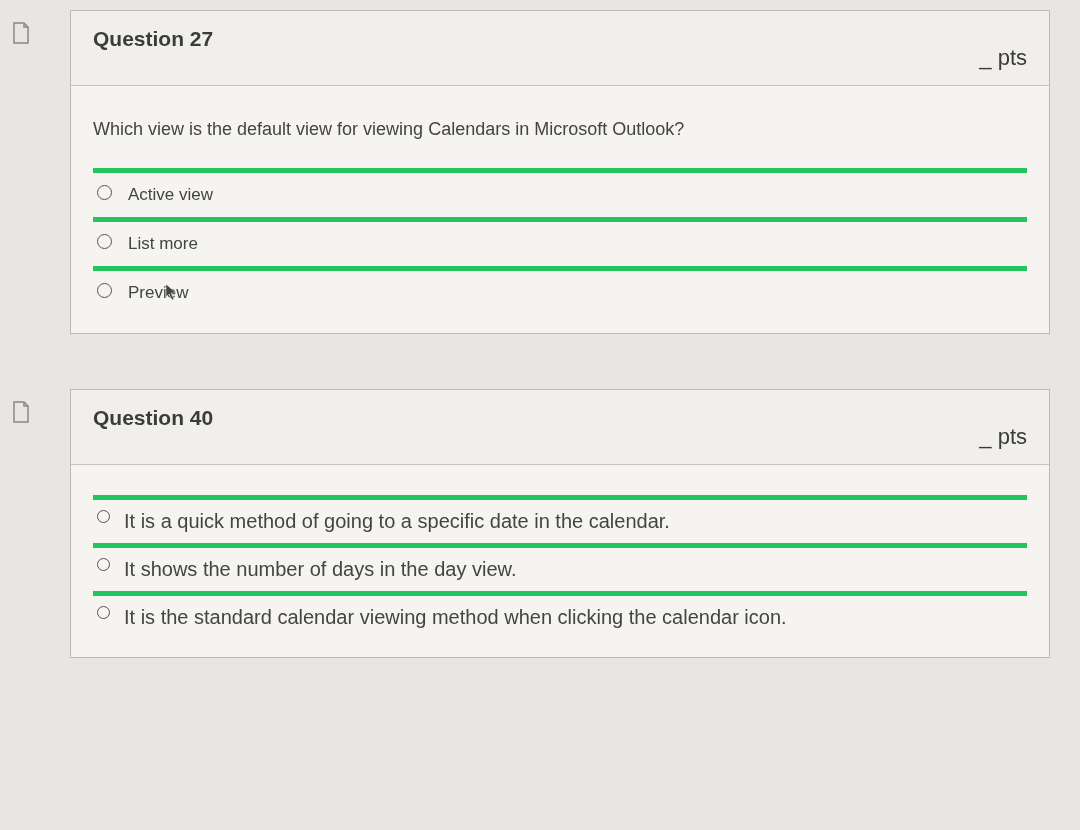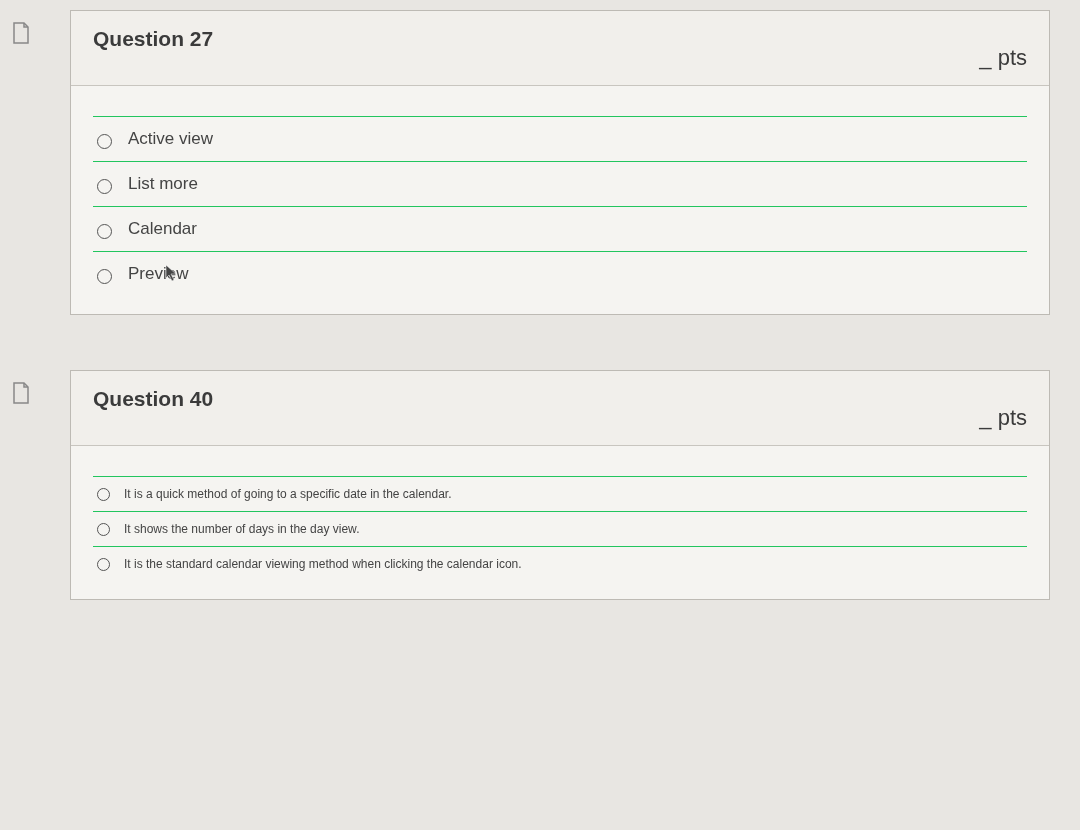--- a/index.html
+++ b/index.html
@@ -55,38 +55,38 @@
   }
   .prompt {
     font-size: 18px;
     color: #444;
     line-height: 1.45;
     margin-bottom: 26px;
   }
   .options { }
   .option-row {
     display: flex;
-    align-items: flex-end;
-    border-top: 1px solid #22c55e;
+    align-items: flex-start;
+    border-top: 5px solid #22c55e;
     padding: 12px 4px;
     font-size: 17px;
     color: #444;
     cursor: pointer;
     position: relative;
   }
   .option-row .radio {
     width: 15px;
     height: 15px;
     border: 1.5px solid #555;
     border-radius: 50%;
     margin-right: 16px;
     flex-shrink: 0;
     background: transparent;
   }
-  .small-opts .option-row { font-size: 12px; padding: 10px 4px; }
+  .small-opts .option-row { font-size: 20px; padding: 10px 4px; }
   .small-opts .option-row .radio { width: 13px; height: 13px; margin-right: 14px; }
   .cursor-overlay {
     position: absolute;
     width: 14px;
     height: 18px;
     pointer-events: none;
   }
 </style>
 </head>
 <body>
@@ -97,32 +97,29 @@
       <path d="M2 1 h10 l4 4 v16 h-14 z"></path>
       <path d="M12 1 v4 h4"></path>
     </svg>
   </div>
   <div class="question-card">
     <div class="card-header">
       <div class="q-title">Question 27</div>
       <div class="pts">_ pts</div>
     </div>
     <div class="card-body">
+      <div class="prompt">Which view is the default view for viewing Calendars in Microsoft Outlook?</div>
       <div class="options">
         <label class="option-row">
           <span class="radio"></span>
           <span>Active view</span>
         </label>
         <label class="option-row">
           <span class="radio"></span>
           <span>List more</span>
-        </label>
-        <label class="option-row">
-          <span class="radio"></span>
-          <span>Calendar</span>
         </label>
         <label class="option-row" style="position:relative;">
           <span class="radio"></span>
           <span>Preview</span>
           <span class="cursor-overlay" style="left:72px; top:12px;">
             <svg viewBox="0 0 14 18">
                 <path d="M1 1 L1 14 L4 11 L7 17 L9 16 L6 10 L11 10 Z" fill="#444" stroke="#fff" stroke-width="0.5"></path>
               </svg>
           </span>
         </label>

